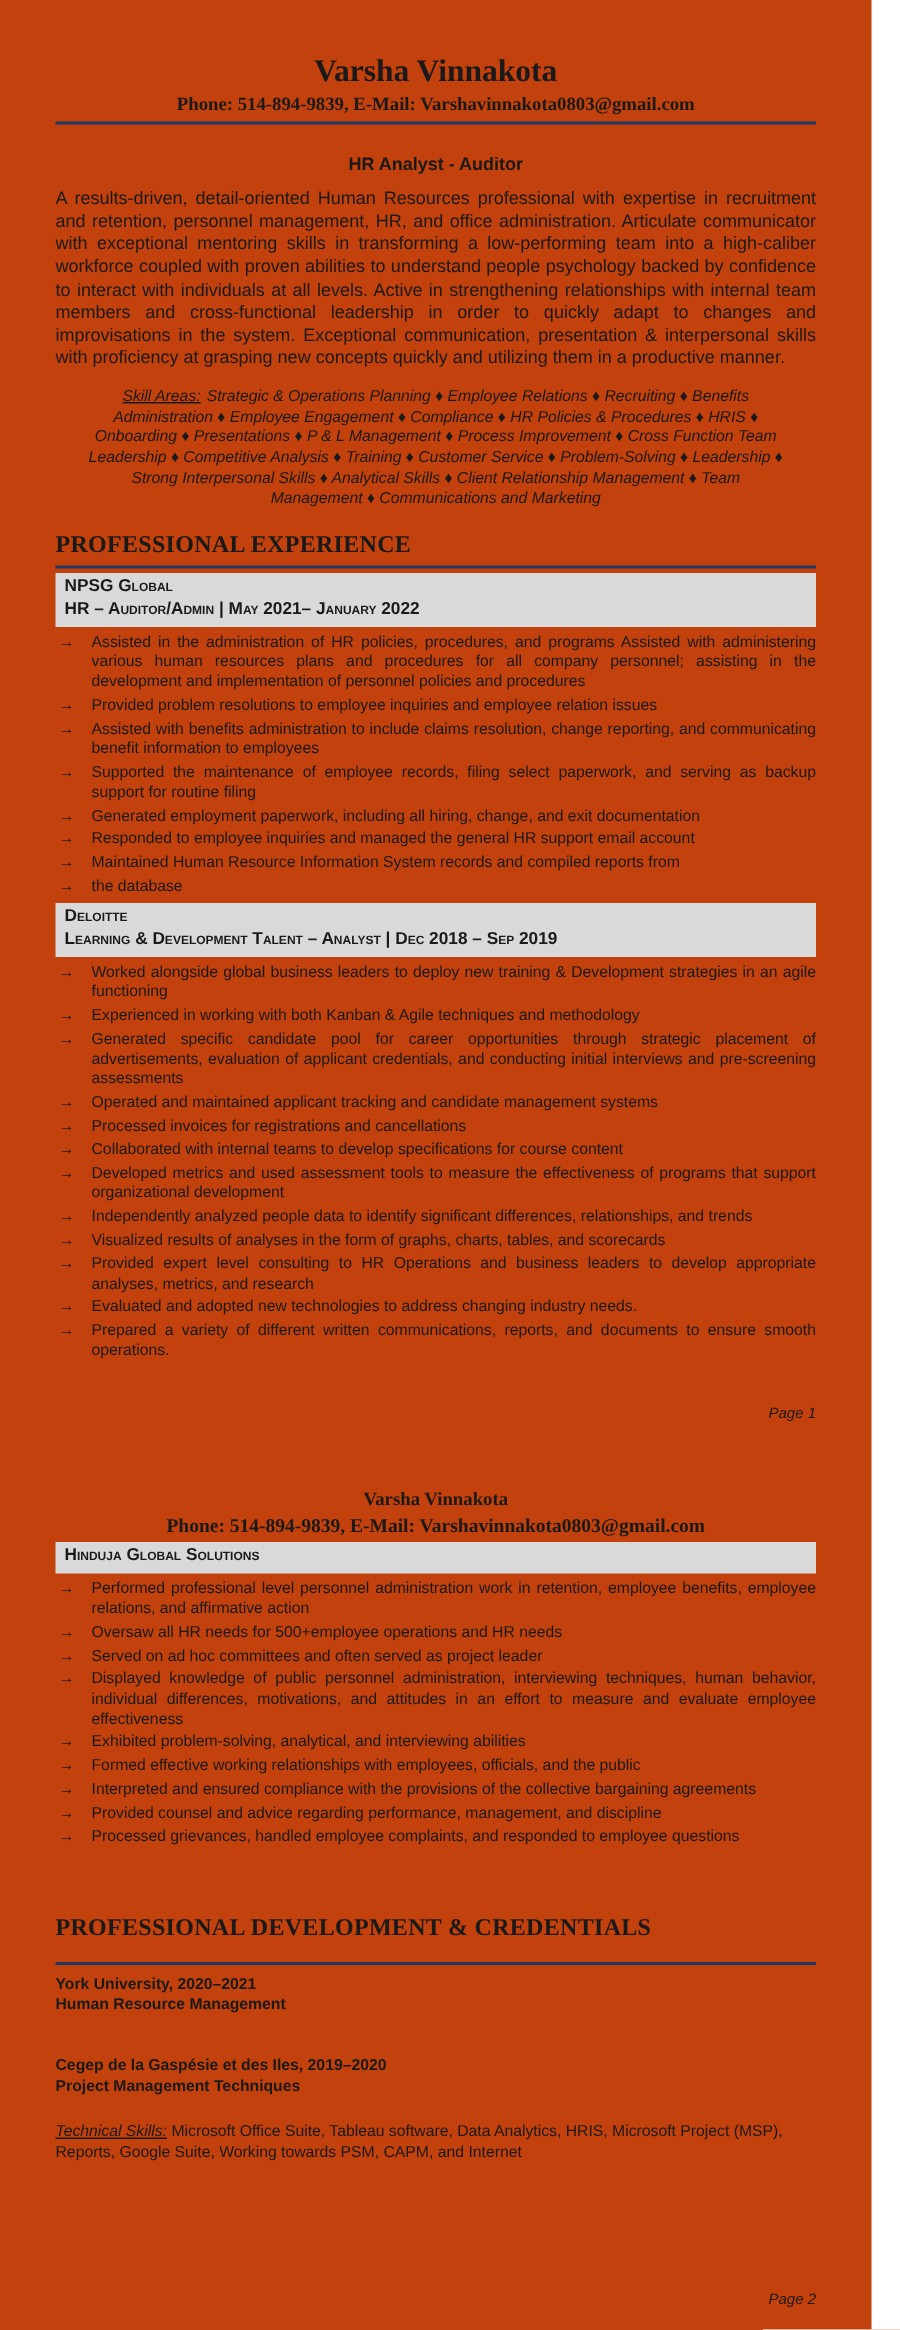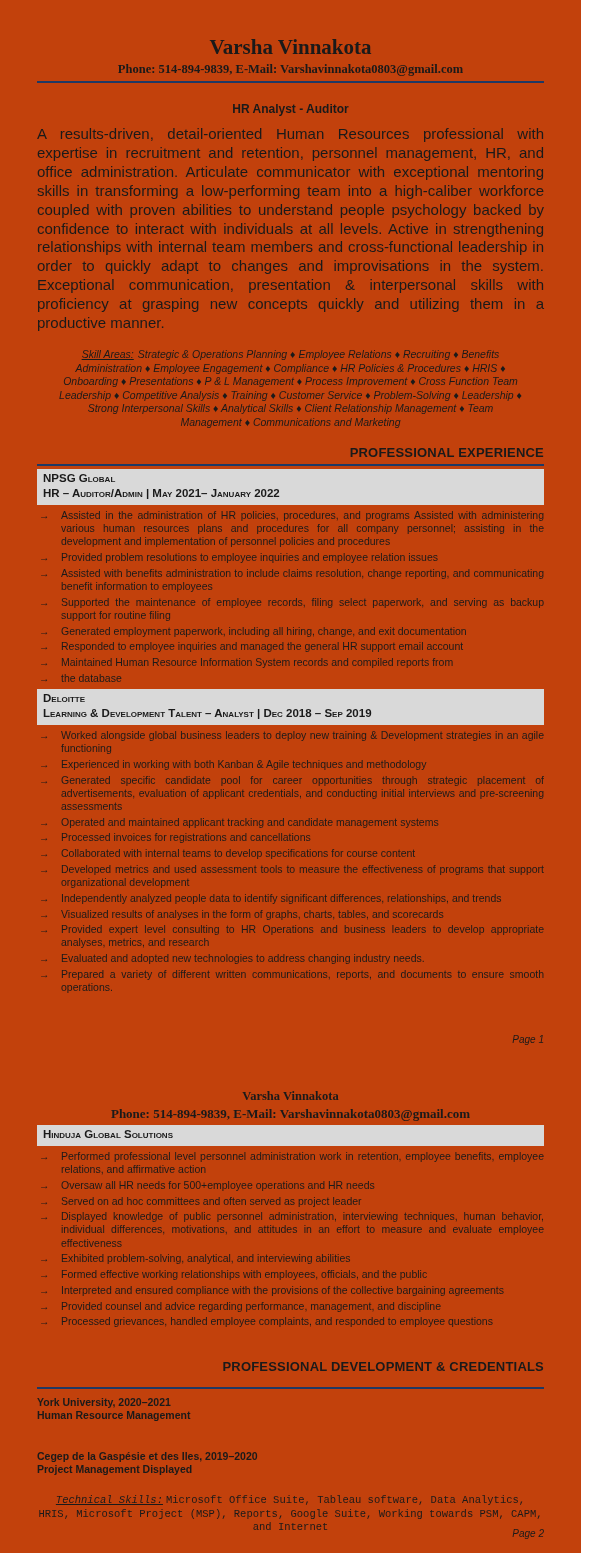--- a/index.html
+++ b/index.html
@@ -20,72 +20,73 @@
     font-size:21px; font-weight:bold; text-align:center; line-height:1.1;
   }
   .contact1 {
     font-family:"Liberation Serif", serif;
     font-size:12.5px; font-weight:bold; text-align:center; margin-top:3px;
   }
   .rule-navy { border:none; border-top:2.5px solid #1f3864; margin:4px 0 0 0; }
   .doc-title { font-size:12px; font-weight:bold; text-align:center; margin-top:19px; }
 
   .summary {
-    font-size:15px; line-height:1.26; text-align:justify; margin-top:9px;
+    font-size:12px; line-height:1.26; text-align:justify; margin-top:9px;
   }
 
   .skills {
     font-size:10.5px; font-style:italic; text-align:center; line-height:1.3;
     margin:9px 22px 0 22px;
   }
   .skills-label { font-weight:normal; text-decoration:underline; margin-right:4px; }
 
   .section-heading {
-    font-size:13px; font-weight:bold; text-align:right; letter-spacing:0.2px;
+    font-size:16px; font-weight:bold; text-align:left; letter-spacing:0.2px;
     margin-top:15px;
+    font-family:Liberation Serif, serif;
   }
   .section-rule { border:none; border-top:2px solid #1f3864; margin:4px 0 0 0; }
 
   .job { margin-top:3px; }
   .job + .job { margin-top:4px; }
   .job-header {
     background:#d9d9d9; padding:2px 6px 3px 6px;
     font-weight:bold; font-variant:small-caps; font-size:11.5px; line-height:1.35;
   }
   .bullets { list-style:none; margin:4px 0 0 0; padding:0; }
   .bullets li {
     display:flex; gap:7px; margin-bottom:2.5px;
     font-size:10.5px; line-height:1.26; text-align:justify;
   }
   .bullets .arrow { flex:0 0 15px; padding-left:2px; text-align:left; }
   .bullets .btext { flex:1; }
 
   .page-footer1 {
-    text-align:right; font-style:italic; font-size:10px; margin-top:40px;
+    text-align:right; font-style:italic; font-size:10px; margin-top:30px;
   }
 
   
   .name2 {
     font-family:"Liberation Serif", serif;
     font-size:12.5px; font-weight:bold; text-align:center; margin-top:44px;
   }
   .contact2 {
     font-family:"Liberation Serif", serif;
     font-size:13px; font-weight:bold; text-align:center; margin-top:2px; margin-bottom:3px;
   }
 
-  .credentials-heading { margin-top:30px; }
+  .credentials-heading { margin-top:45px; }
   .credentials-rule { border:none; border-top:2px solid #1f3864; margin:13px 0 0 0; }
 
   .edu-entry { margin-top:7px; }
   .edu-entry + .edu-entry { margin-top:27px; }
   .edu-school, .edu-program { font-size:10.5px; font-weight:bold; line-height:1.3; }
 
   .tech-skills {
-    margin-top:17px; font-size:10.5px; line-height:1.3; text-align:center;font-family:Liberation Mono, monospace;
+    margin-top:17px; font-size:10.5px; line-height:1.3; text-align:left;
   }
   .tech-label { font-style:italic; text-decoration:underline; margin-right:3px; }
 
   .page-footer2 {
     position:absolute; right:37px; bottom:14px;
     text-align:left; font-style:italic; font-size:10px;
   }
 </style>
 </head>
 <body>
@@ -260,21 +261,21 @@
 
     <div class="section-heading credentials-heading">PROFESSIONAL DEVELOPMENT &amp; CREDENTIALS</div>
     <hr class="credentials-rule">
 
     <div class="edu-entry">
       <div class="edu-school">York University, 2020–2021</div>
       <div class="edu-program">Human Resource Management</div>
     </div>
     <div class="edu-entry">
       <div class="edu-school">Cegep de la Gaspésie et des Iles, 2019–2020</div>
-      <div class="edu-program">Project Management Displayed</div>
+      <div class="edu-program">Project Management Techniques</div>
     </div>
 
     <p class="tech-skills">
       <span class="tech-label">Technical Skills:</span><span>Microsoft Office Suite, Tableau software, Data Analytics, HRIS, Microsoft Project (MSP), Reports, Google Suite, Working towards PSM, CAPM, and Internet</span>
     </p>
   </div>
 
   <div class="page-footer2">Page 2</div>
 </div>
 

